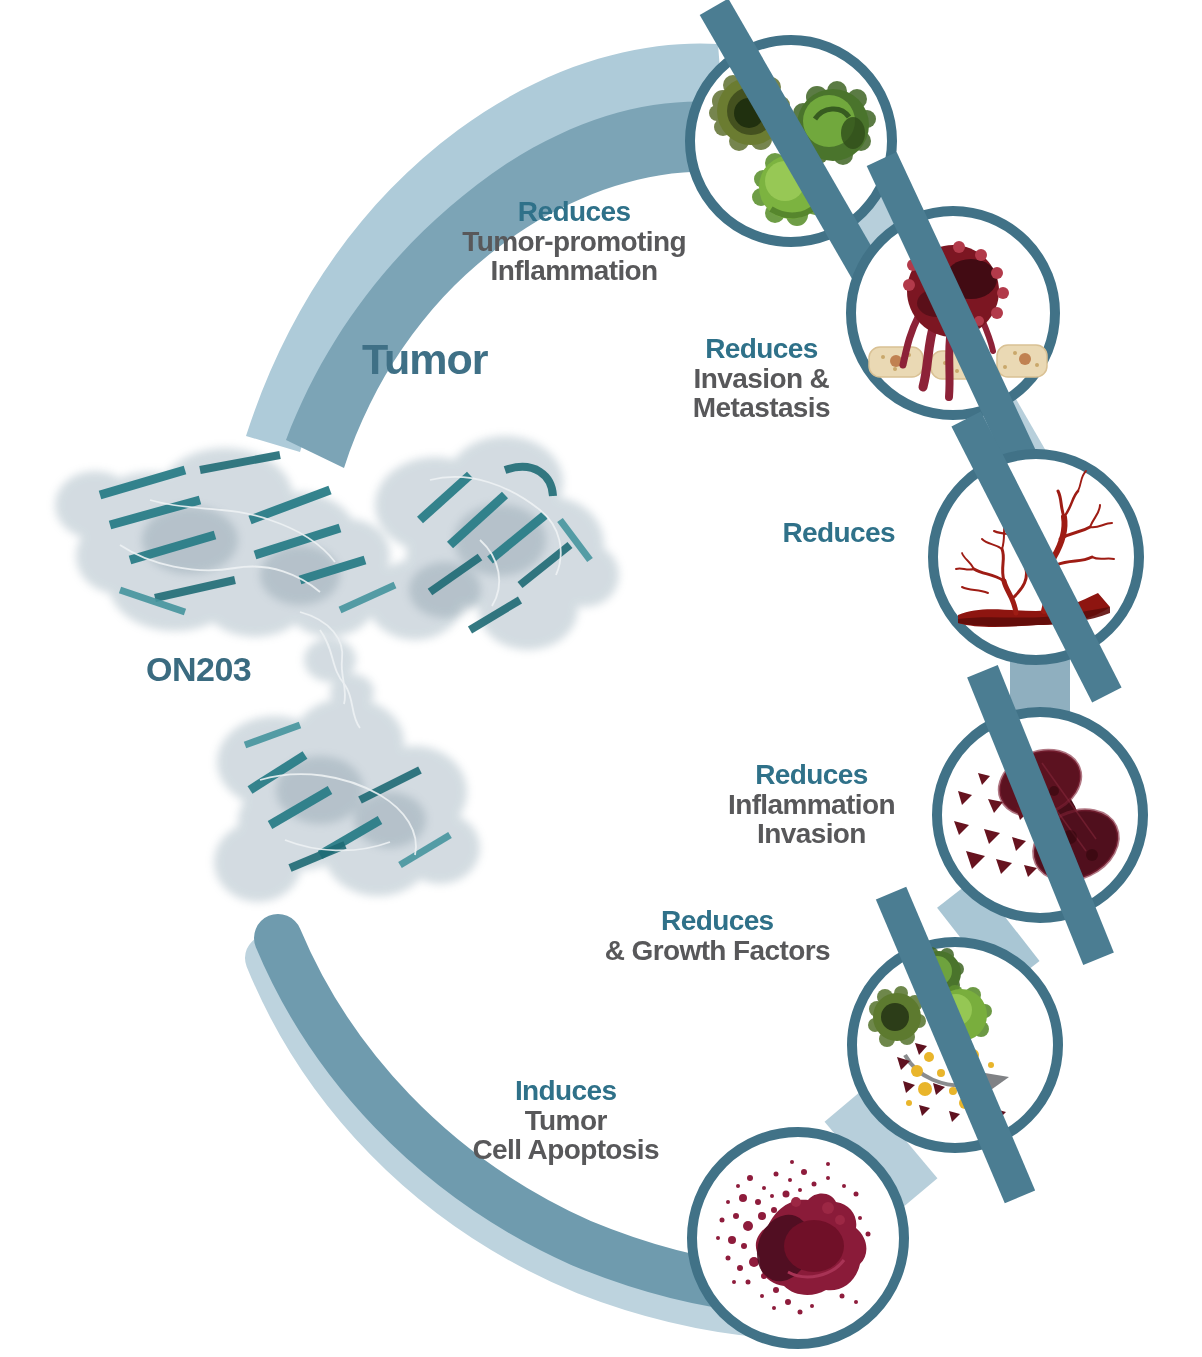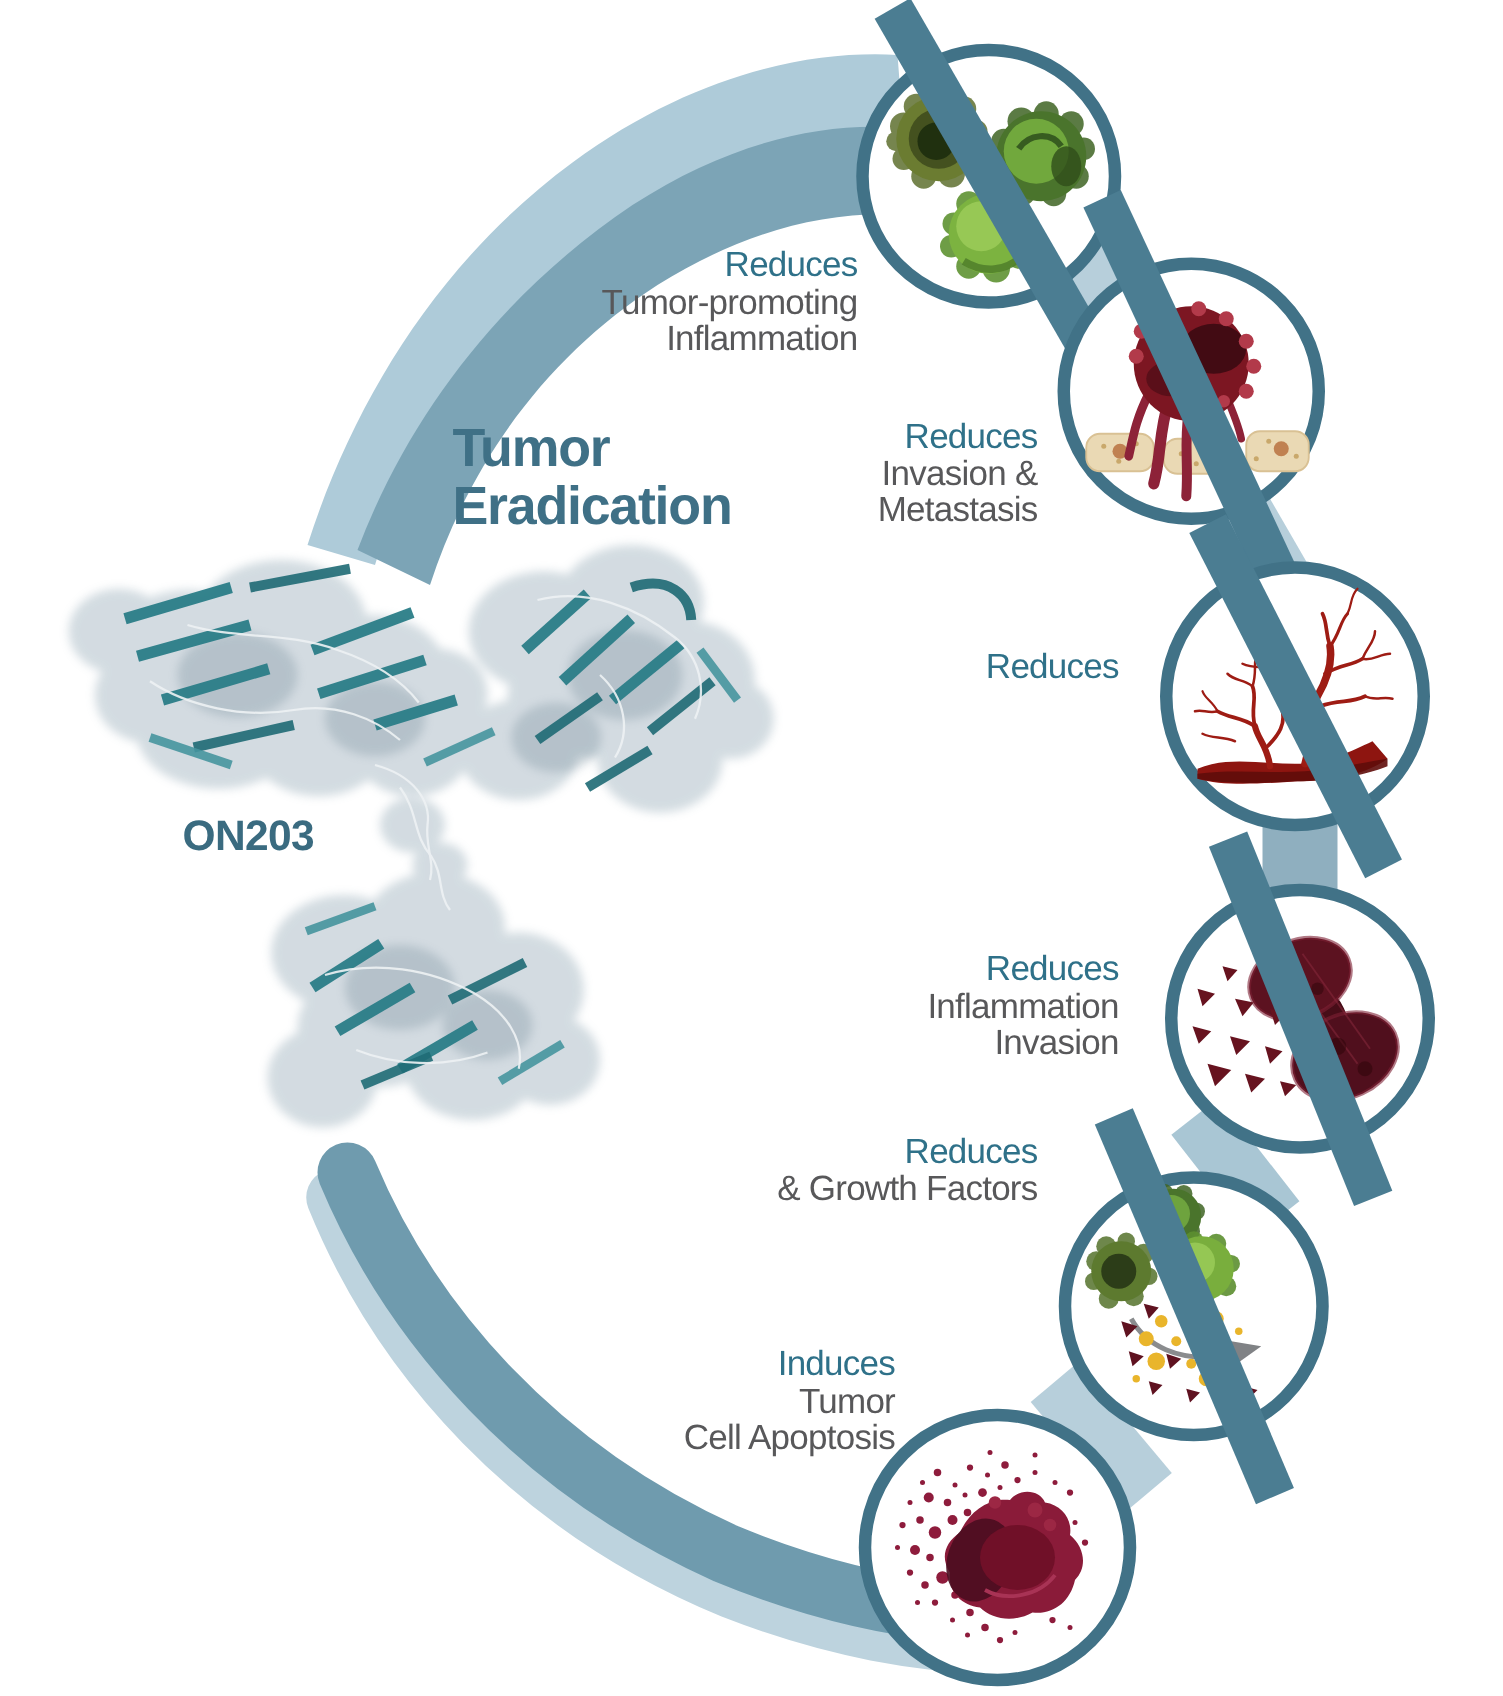--- a/index.html
+++ b/index.html
@@ -5,21 +5,21 @@
   html,body{margin:0;padding:0;background:#fff;}
   .stage{position:relative;width:1202px;height:1357px;background:#fff;overflow:hidden;
          font-family:"Liberation Sans",sans-serif;}
   .bg{position:absolute;left:0;top:0;z-index:0;}
   
   .node{position:absolute;border-radius:50%;background:#fff;
         border:10px solid var(--node_border,#417287);box-sizing:border-box;z-index:2;}
   .node svg.icon{position:absolute;left:-10px;top:-10px;}
   .slash{position:absolute;left:50%;top:50%;width:33px;background:var(--slash,#4b7d92);z-index:3;}
   
-  .label{position:absolute;z-index:4;text-align:right;font-weight:normal;
+  .label{position:absolute;z-index:4;text-align:center;font-weight:bold;
          font-size:28px;line-height:29.5px;color:var(--text_gray,#58585a);letter-spacing:-0.6px;}
   .label .action{color:var(--accent_teal,#2f7189);}
   .title{position:absolute;z-index:4;font-weight:bold;font-size:43px;line-height:46px;
          color:var(--title_teal,#3f7086);letter-spacing:-1px;}
   .mol-label{position:absolute;z-index:4;font-weight:bold;font-size:34px;
              color:var(--molecule_label_color,#3a6b80);letter-spacing:-0.5px;text-align:right;}
 </style>
 </head>
 <body>
 
@@ -439,21 +439,20 @@
         <circle cx="30" cy="-30" r="6"></circle>
           <circle cx="42" cy="-18" r="5"></circle>
           <circle cx="-2" cy="-36" r="5"></circle>
       </g>
     </svg>
 
   </div>
 
   <div class="title" style="left:362px;top:336px">
     <div>Tumor</div>
-    <div>Eradication</div>
   </div>
 
   <div class="mol-label" style="left:146px;top:650px">ON203</div>
 
   <div class="label" style="right:516px;top:197px">
     <div class="action">Reduces</div>
     <div>Tumor-promoting</div>
     <div>Inflammation</div>
   </div>
 
@@ -472,19 +471,19 @@
     <div class="action">Reduces</div>
     <div>Inflammation</div>
     <div>Invasion</div>
   </div>
 
   <div class="label" style="right:372px;top:906px">
     <div class="action">Reduces</div>
     <div>&amp; Growth Factors</div>
   </div>
 
-  <div class="label" style="right:486px;top:1076px">
+  <div class="label" style="right:543px;top:1076px">
     <div class="action">Induces</div>
     <div>Tumor</div>
     <div>Cell Apoptosis</div>
   </div>
 
 </div>
 
 </body></html>

